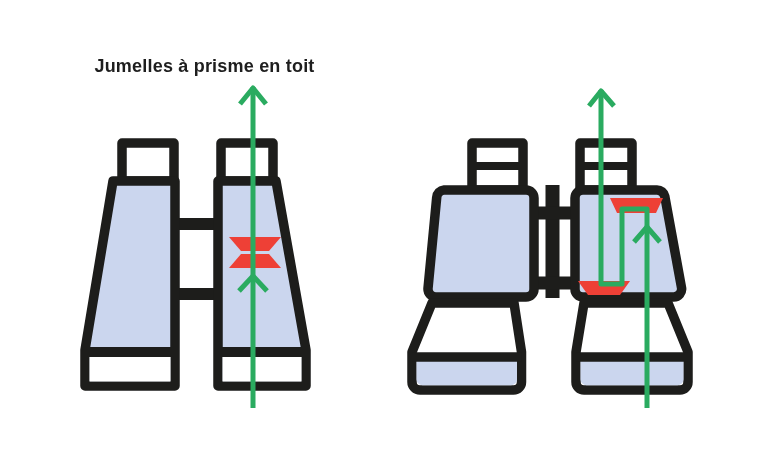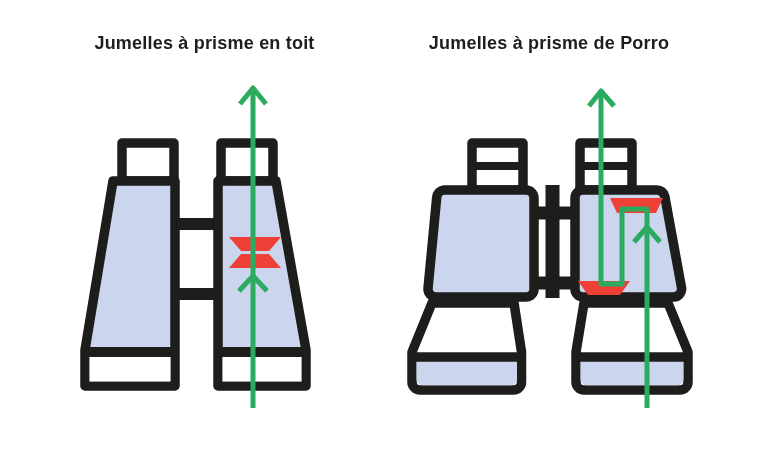--- a/index.html
+++ b/index.html
@@ -13,21 +13,21 @@
   html,body{margin:0;padding:0;}
   body{background:#f3f3f3;font-family:"Liberation Sans", sans-serif;}
   .canvas{
     position:relative;
     width:768px;height:452px;
     background:var(--page-bg);
     overflow:hidden;
   }
   .title{
     position:absolute;
-    top:32px;
+    top:55px;
     font-size:18px;
     font-weight:600;
     letter-spacing:.2px;
     color:var(--title-text);
     text-align:center;
     line-height:22px;
     white-space:nowrap;
   }
   .title-left{left:62px;width:285px;}
   .title-right{left:415px;width:268px;}
@@ -47,21 +47,20 @@
   .f-none{fill:none;}
   .ray{stroke:var(--light-ray-green);stroke-width:5;fill:none;stroke-linecap:butt;stroke-linejoin:round;}
 </style>
 </head>
 <body>
 
 <div class="canvas">
 
   <div class="title title-left">Jumelles à prisme en toit</div>
 
-  <div class="title title-right">Jumelles à prisme de Porro</div>
 
   <svg class="diagram" width="768" height="452" viewBox="0 0 768 452">
 
     <g>
 
       <line x1="164" y1="224" x2="228" y2="224" class="o sw12 f-none"></line>
       <line x1="164" y1="294" x2="228" y2="294" class="o sw12 f-none"></line>
 
       <rect x="122" y="143" width="52" height="38" class="o sw9 f-white"></rect>
       <rect x="221" y="143" width="52" height="38" class="o sw9 f-white"></rect>

